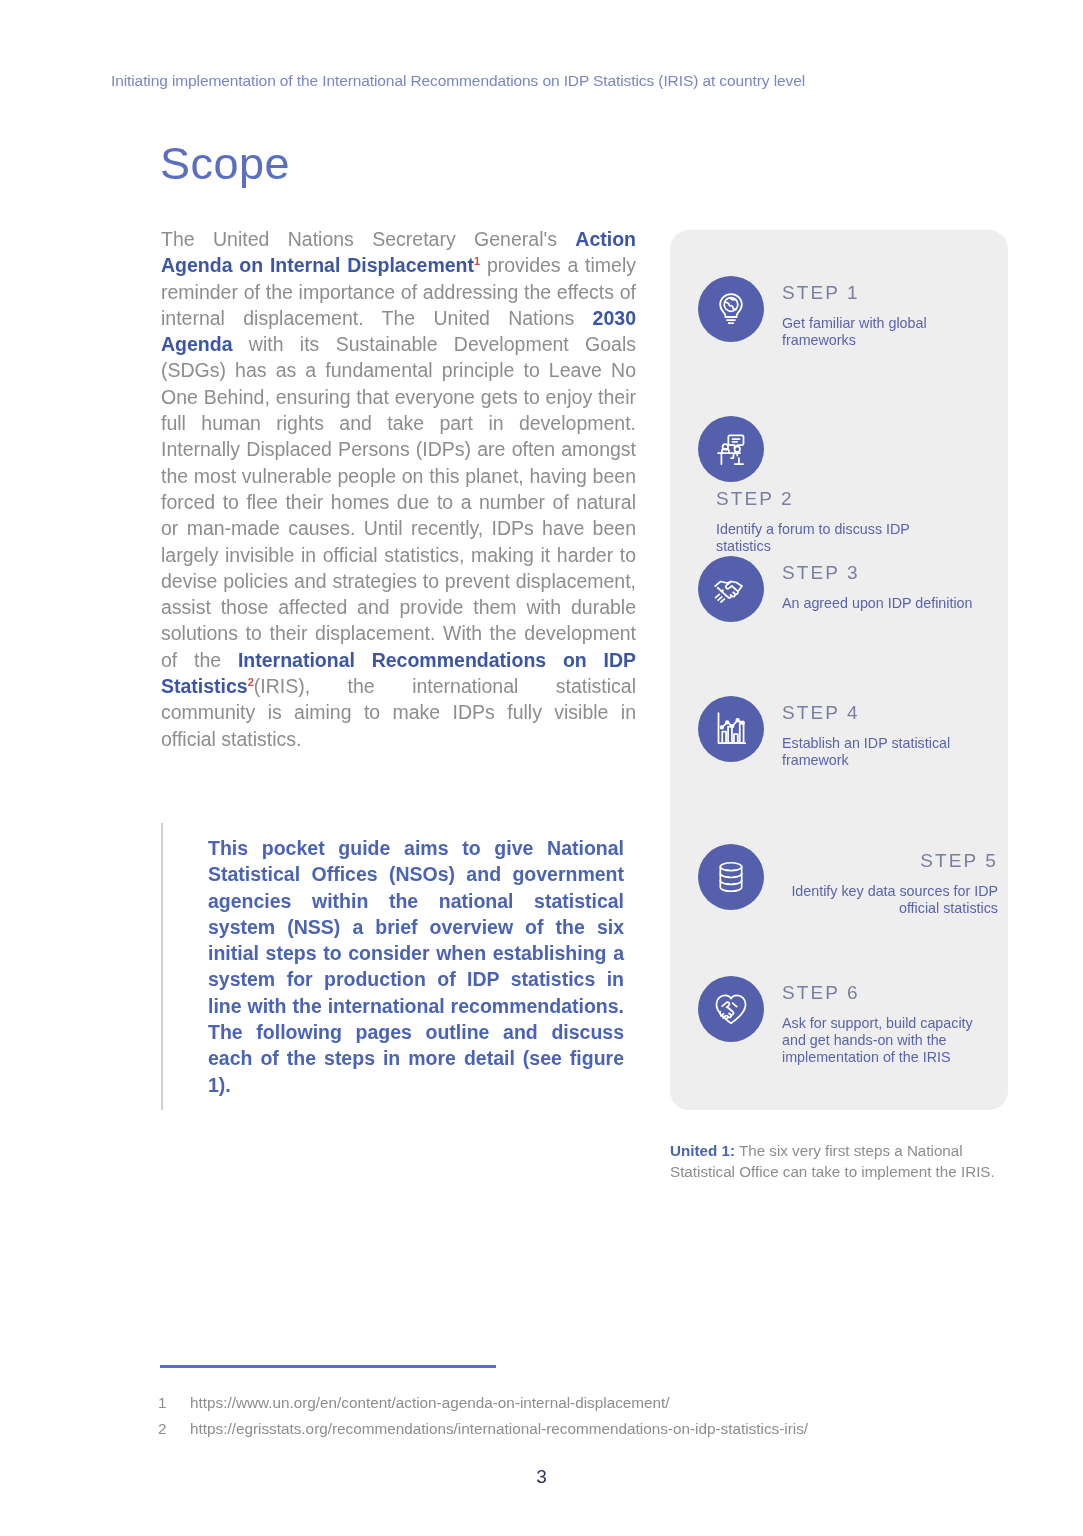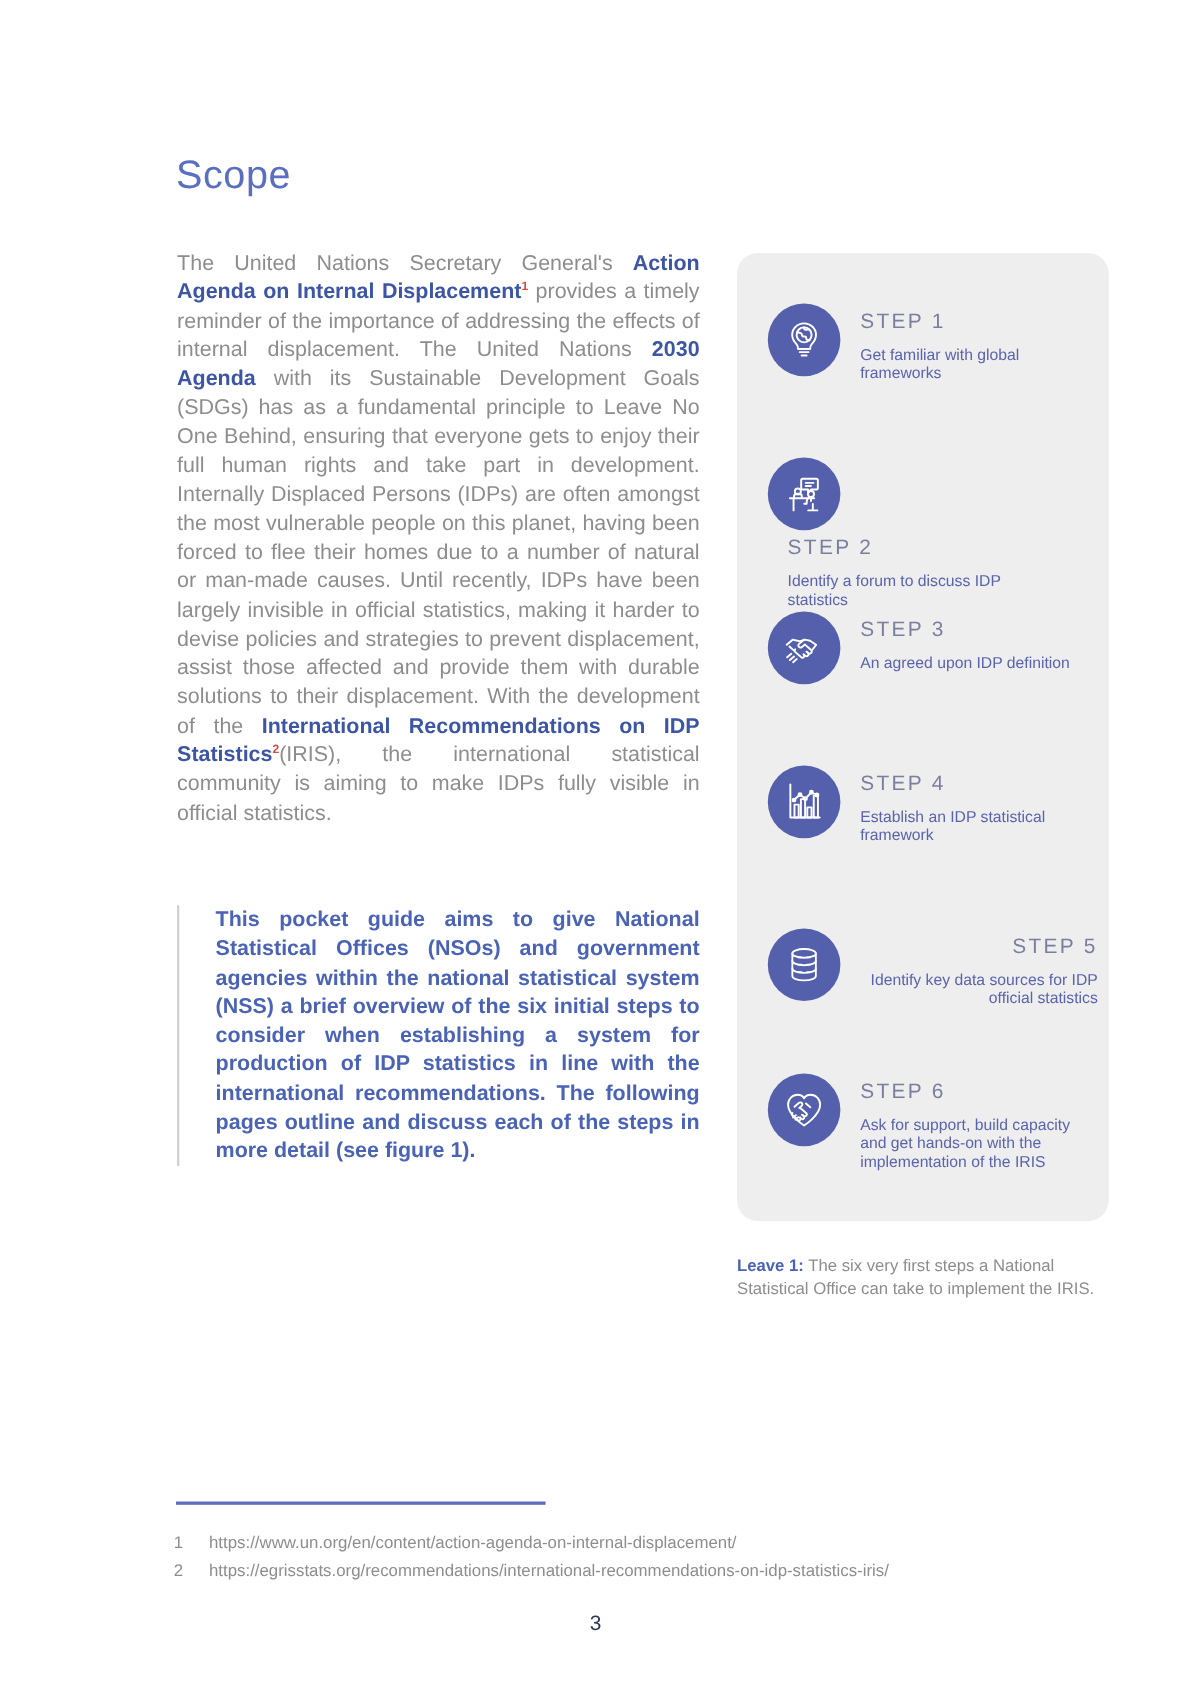--- a/index.html
+++ b/index.html
@@ -31,21 +31,21 @@
     color: #7b85c4;
     letter-spacing: -0.1px;
     white-space: nowrap;
   }
 
   
   .page-title {
     position: absolute;
     left: 160px;
     top: 141px;
-    font-size: 36px;
+    font-size: 45px;
     font-weight: 300;
     color: #5a6fc0;
     letter-spacing: 0.5px;
     line-height: 1;
   }
 
   
   .left-col {
     position: absolute;
     left: 161px;
@@ -77,21 +77,21 @@
   .blockquote {
     position: absolute;
     left: 161px;
     top: 823px;
     width: 475px;
     border-left: 2px solid #cfcfcf;
     padding-left: 33px;
     box-sizing: border-box;
   }
   .blockquote p {
-    margin: 0;
+    margin: 12px;
     font-size: 19.5px;
     line-height: 26.3px;
     color: #4a63b5;
     font-weight: bold;
     text-align: justify;
     text-justify: inter-word;
   }
 
   
   .figure-panel {
@@ -204,20 +204,21 @@
     text-align: center;
     font-size: 19px;
     color: #2b3356;
   }
 </style>
 </head>
 <body>
 
 <div class="page">
 
+  <div class="running-header">Initiating implementation of the International Recommendations on IDP Statistics (IRIS) at country level</div>
 
   <div class="page-title">Scope</div>
 
   <div class="left-col">
     <p class="body-para"><span>The United Nations Secretary General's </span><span class="hl">Action Agenda on Internal Displacement</span><sup class="fn">1</sup><span> provides a timely reminder of the importance of addressing the effects of internal displacement. The United Nations </span><span class="hl">2030 Agenda</span><span> with its Sustainable Development Goals (SDGs) has as a fundamental principle to Leave No One Behind, ensuring that everyone gets to enjoy their full human rights and take part in development. Internally Displaced Persons (IDPs) are often amongst the most vulnerable people on this planet, having been forced to flee their homes due to a number of natural or man-made causes. Until recently, IDPs have been largely invisible in official statistics, making it harder to devise policies and strategies to prevent displacement, assist those affected and provide them with durable solutions to their displacement. With the development of the </span><span class="hl">International Recommendations on IDP Statistics</span><sup class="fn">2</sup><span>(IRIS), the international statistical community is aiming to make IDPs fully visible in official  statistics.</span></p>
   </div>
 
   <div class="blockquote">
     <p>This pocket guide aims to give National Statistical Offices (NSOs) and government agencies within the national statistical system (NSS) a brief overview of the six initial steps to consider when establishing a system for production of IDP statistics in line with the international recommendations. The following pages outline and discuss each of the steps in more detail (see figure 1).</p>
   </div>
@@ -343,21 +344,21 @@
       </div>
       <div class="step-text">
         <div class="step-label">STEP 6</div>
         <div class="step-desc">Ask for support, build capacity and get hands-on with the implementation of the IRIS</div>
       </div>
     </div>
 
   </div>
 
   <div class="figure-caption">
-    <span class="cap-lead">Leave 1:</span><span> The six very first steps a National Statistical Office can take to implement the IRIS.</span>
+    <span class="cap-lead">United 1:</span><span> The six very first steps a National Statistical Office can take to implement the IRIS.</span>
   </div>
 
   <div class="footnote-rule"></div>
 
   <div class="footnotes">
     <div class="footnote">
       <span class="fn-num">1</span>
       <span class="fn-url">https://www.un.org/en/content/action-agenda-on-internal-displacement/</span>
     </div>
     <div class="footnote">

